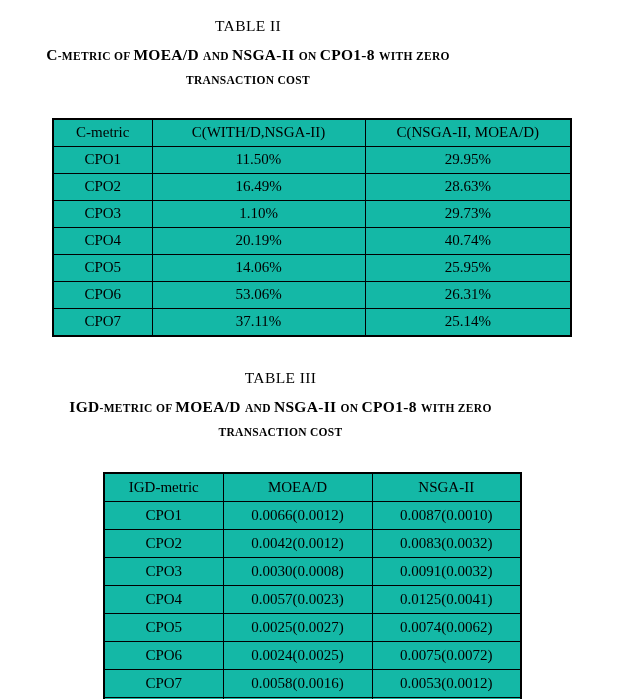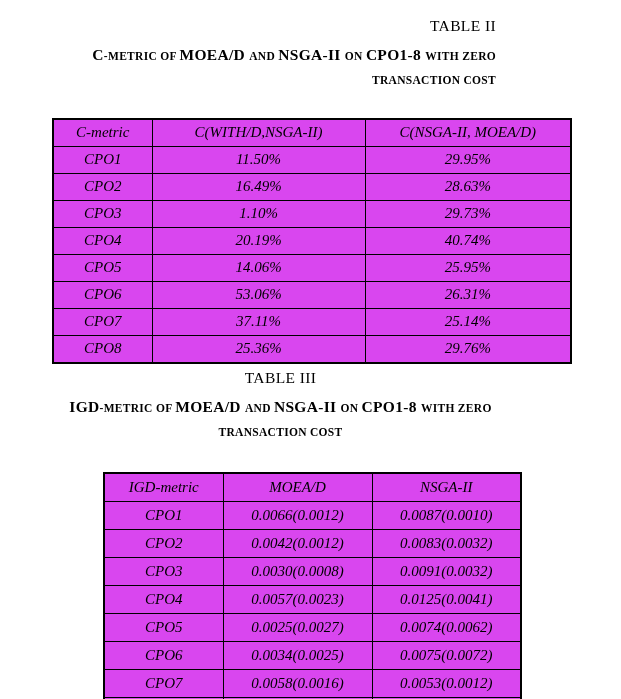--- a/index.html
+++ b/index.html
@@ -45,22 +45,21 @@
     font-weight: bold;
   }
   .cap-sc .big {
     font-size: 15.5px;
   }
 
   
   table.data-table {
     border-collapse: collapse;
     table-layout: fixed;
-    background: #d946ef;
-    font-style: italic;
+    background: #14b8a6;
   }
   table.data-table td,
   table.data-table th {
     border: 1.2px solid #000;
     font-weight: normal;
     text-align: center;
     vertical-align: middle;
     font-size: 15px;
     line-height: 1.0;
     padding: 2px 2px 3px 2px;
@@ -94,21 +93,20 @@
   #table-3 .col-b { width: 149px; }
   #table-3 .col-c { width: 149px; }
   #table-3 td { height: 22px; }
 
   
   #caption-2 {
     position: absolute;
     left: 0;
     top: 18px;
     width: 496px;
-    text-align: right;
   }
   #caption-2 .l1 { margin-bottom: 13px; }
   #caption-2 .l2 { margin-bottom: 13px; }
 
   #caption-3 {
     position: absolute;
     left: 0;
     top: 370px;
     width: 561px;
   }
@@ -167,25 +165,20 @@
         <tr>
           <td>CPO6</td>
           <td>53.06%</td>
           <td>26.31%</td>
         </tr>
         <tr>
           <td>CPO7</td>
           <td>37.11%</td>
           <td>25.14%</td>
         </tr>
-        <tr>
-          <td>CPO8</td>
-          <td>25.36%</td>
-          <td>29.76%</td>
-        </tr>
       </tbody>
     </table>
   </div>
 
   <div class="caption-block" id="caption-3">
     <span class="caption-line cap-title l1">TABLE III</span>
     <span class="caption-line cap-sc l2"><span class="big">IGD</span><span>-METRIC OF </span><span class="big">MOEA/D </span><span>AND </span><span class="big">NSGA-II </span><span>ON </span><span class="big">CPO1-8 </span><span>WITH ZERO</span></span>
     <span class="caption-line cap-sc l3">TRANSACTION COST</span>
   </div>
 
@@ -222,21 +215,21 @@
           <td>0.0057(0.0023)</td>
           <td>0.0125(0.0041)</td>
         </tr>
         <tr>
           <td>CPO5</td>
           <td>0.0025(0.0027)</td>
           <td>0.0074(0.0062)</td>
         </tr>
         <tr>
           <td>CPO6</td>
-          <td>0.0034(0.0025)</td>
+          <td>0.0024(0.0025)</td>
           <td>0.0075(0.0072)</td>
         </tr>
         <tr>
           <td>CPO7</td>
           <td>0.0058(0.0016)</td>
           <td>0.0053(0.0012)</td>
         </tr>
         <tr>
           <td>CPO8</td>
           <td>0.0059(0.0026)</td>

